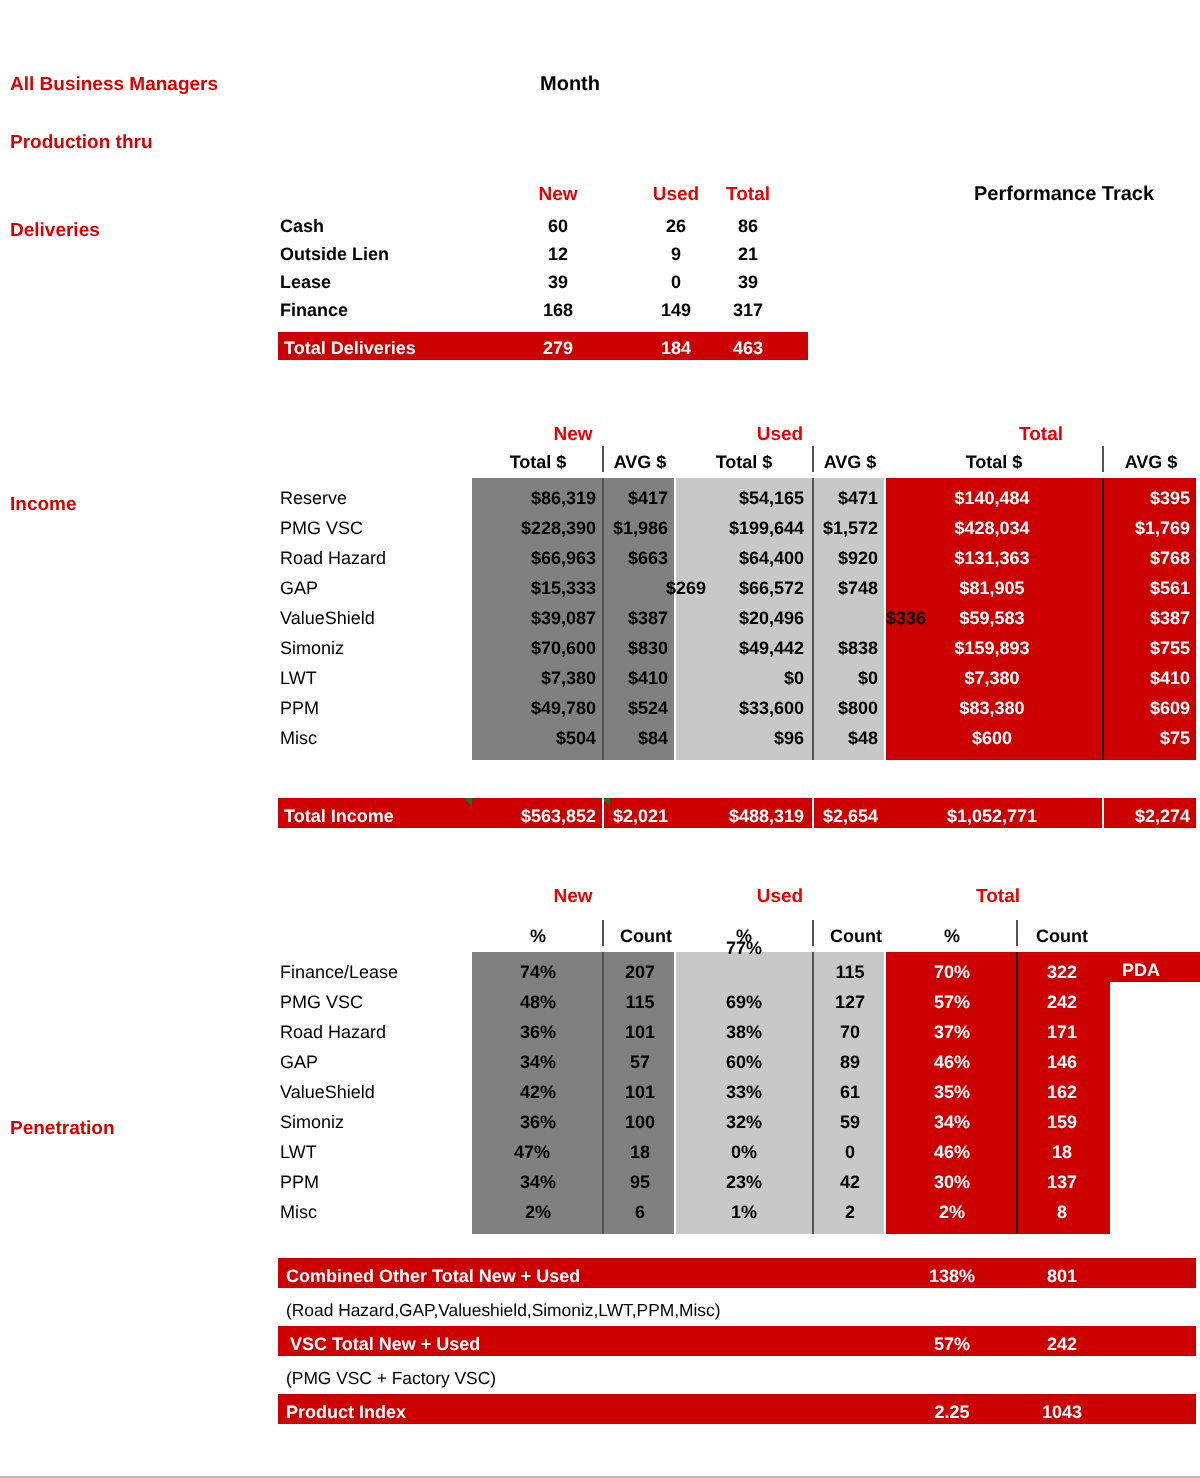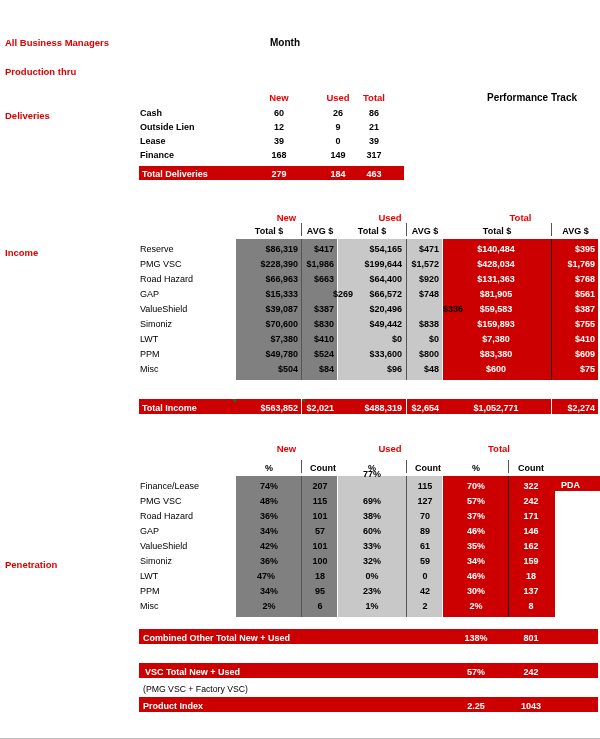--- a/index.html
+++ b/index.html
@@ -414,20 +414,21 @@
       <div class="cell b white c-align" style="left:443px; top:600px; width:66px;">2%</div>
       <div class="cell b white c-align" style="left:510px; top:600px; width:42px;">8</div>
     </div>
   </div>
 
   <div class="abs redbar" style="left:139px; top:629px; width:459px; height:15px;"></div>
   <div class="cell b white l-align" style="left:143px; top:632px;">Combined Other Total New + Used</div>
   <div class="cell b white c-align" style="left:443px; top:632px; width:66px;">138%</div>
   <div class="cell b white c-align" style="left:510px; top:632px; width:42px;">801</div>
 
+  <div class="cell l-align" style="left:143px; top:649px; font-size:8.7px;">(Road Hazard,GAP,Valueshield,Simoniz,LWT,PPM,Misc)</div>
 
   <div class="abs redbar" style="left:139px; top:663px; width:459px; height:15px;"></div>
   <div class="cell b white l-align" style="left:145px; top:666px;">VSC Total New + Used</div>
   <div class="cell b white c-align" style="left:443px; top:666px; width:66px;">57%</div>
   <div class="cell b white c-align" style="left:510px; top:666px; width:42px;">242</div>
 
   <div class="cell l-align" style="left:143px; top:683px; font-size:8.7px;">(PMG VSC + Factory VSC)</div>
 
   <div class="abs redbar" style="left:139px; top:697px; width:459px; height:15px;"></div>
   <div class="cell b white l-align" style="left:143px; top:700px;">Product Index</div>

